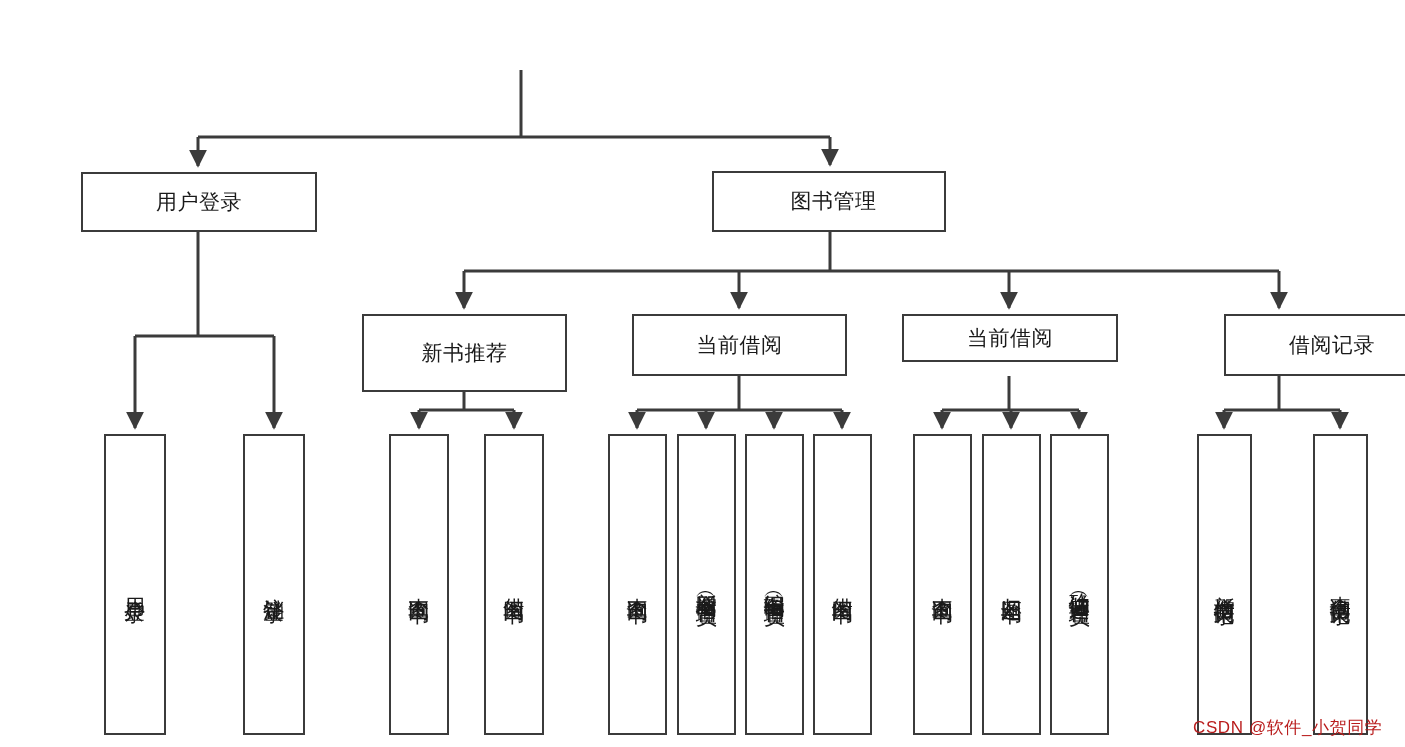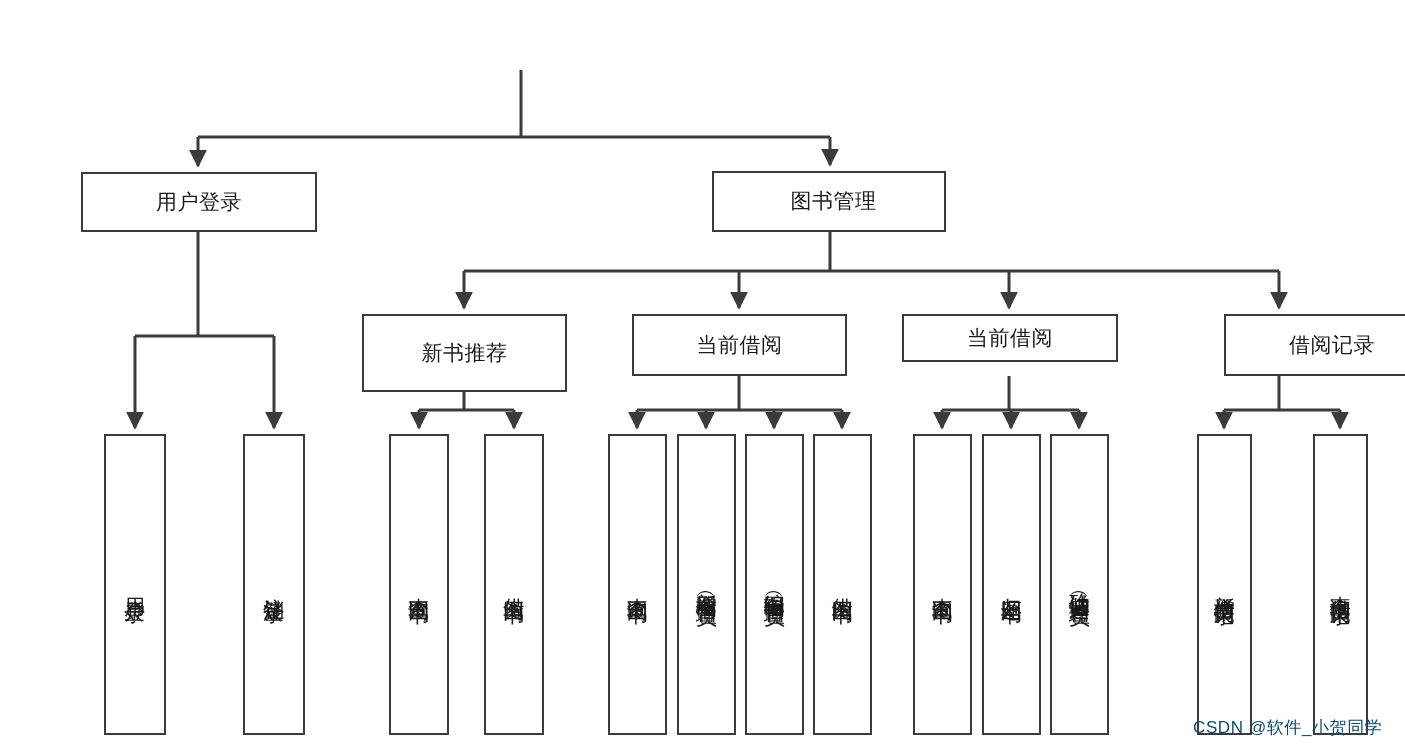--- a/index.html
+++ b/index.html
@@ -52,21 +52,21 @@
     line-height:1.22;
     letter-spacing:2px;
     white-space:normal;
     max-height:100%;
   }
   .watermark{
     position:absolute;
     left:1193px;
     top:716px;
     font-size:17px;
-    color:#0c4a6e;
+    color:#b91c1c;
     letter-spacing:0.6px;
     white-space:nowrap;
     z-index:3;
     font-family:"Liberation Sans","DejaVu Sans",sans-serif;
   }
 </style>
 </head>
 <body>
 
 <div id="canvas">

